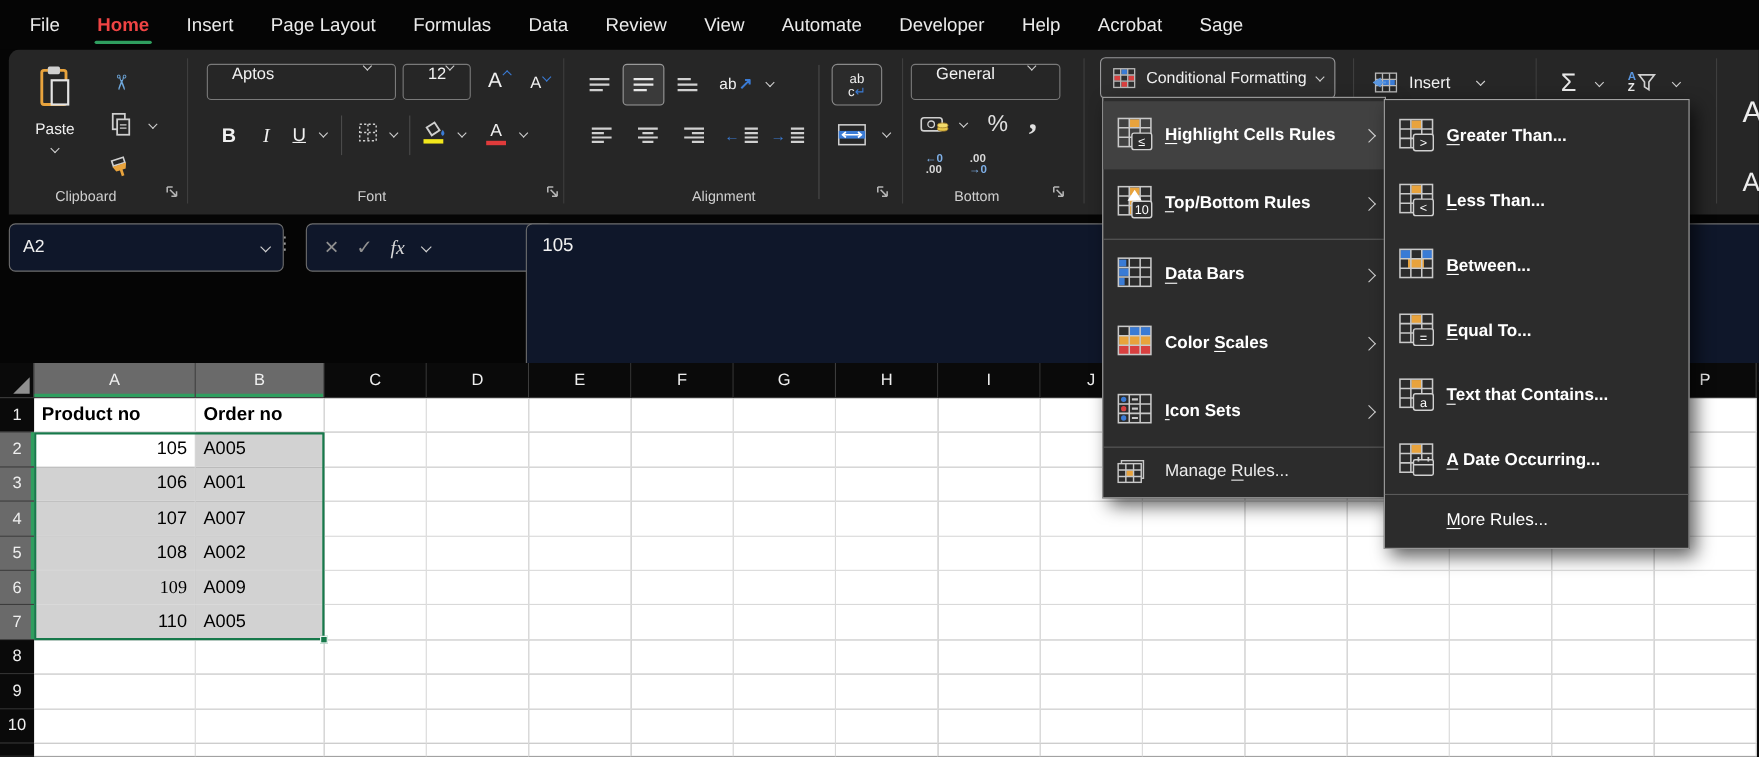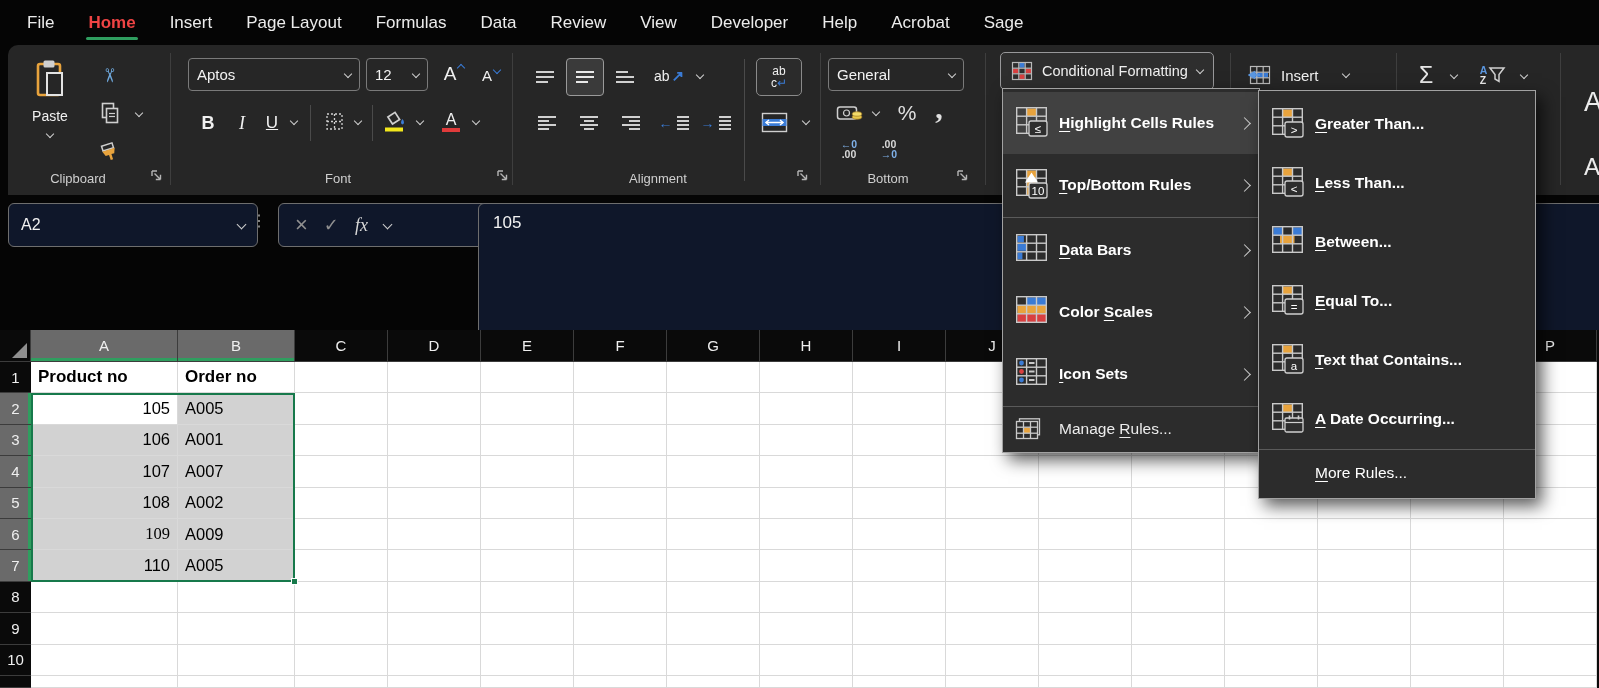--- a/index.html
+++ b/index.html
@@ -18,21 +18,21 @@
 
   
   #ribbon{position:absolute;top:45px;left:8px;right:0;height:150px;background:#262626;
           border-radius:10px 0 0 0;z-index:1}
   #ribbon *{box-sizing:border-box}
   .rsep{position:absolute;top:8px;height:132px;width:1px;background:#3e3e3e}
   .msep{position:absolute;width:1px;background:#4a4a4a}
   .grp-label{position:absolute;font-size:13px;color:#cfcfcf;white-space:nowrap;transform:translateX(-50%)}
   .rbtn{position:absolute;display:flex;align-items:center;justify-content:center;color:#f0f0f0;border-radius:4px}
   .combo{position:absolute;background:#262626;border:1px solid #7a7a7a;border-radius:4px;display:flex;
-         align-items:center;color:#f2f2f2;font-size:15px;padding:0 8px;justify-content:space-between}
+         color:#f2f2f2;font-size:15px;padding:0 22px;justify-content:space-between}
   .chev{display:inline-block;width:8px;height:8px;border-right:1.7px solid #cfcfcf;
         border-bottom:1.7px solid #cfcfcf;flex:none}
   .chev.d{transform:rotate(45deg);margin-top:-2px}
   .chev.r{transform:rotate(-45deg)}
   .chev.s{width:6px;height:6px;border-width:1.4px}
   .chev.blue{border-color:#3A7BD5}
   .boxed{border:1px solid #8a8a8a;border-radius:5px;background:#2b2b2b}
   .selbox{border:1px solid #9a9a9a;background:#3a3a3a}
   .decbtn{flex-direction:column;line-height:10.5px;font-size:10.5px;color:#d8d8d8;font-weight:700}
   .edge-letter{position:absolute;color:#ececec}
@@ -93,20 +93,21 @@
 
 <nav id="menubar">
     <div class="mb-item">File</div>
     <div class="mb-item active">Home</div>
     <div class="mb-item">Insert</div>
     <div class="mb-item">Page Layout</div>
     <div class="mb-item">Formulas</div>
     <div class="mb-item">Data</div>
     <div class="mb-item">Review</div>
     <div class="mb-item">View</div>
+    <div class="mb-item">Automate</div>
     <div class="mb-item">Developer</div>
     <div class="mb-item">Help</div>
     <div class="mb-item">Acrobat</div>
     <div class="mb-item">Sage</div>
   </nav>
 
 <div id="ribbon">
 
   <div class="rbtn" style="left:12px;top:10px;width:60px;height:124px;flex-direction:column;gap:3px;justify-content:flex-start;padding-top:2px">
     <span>

